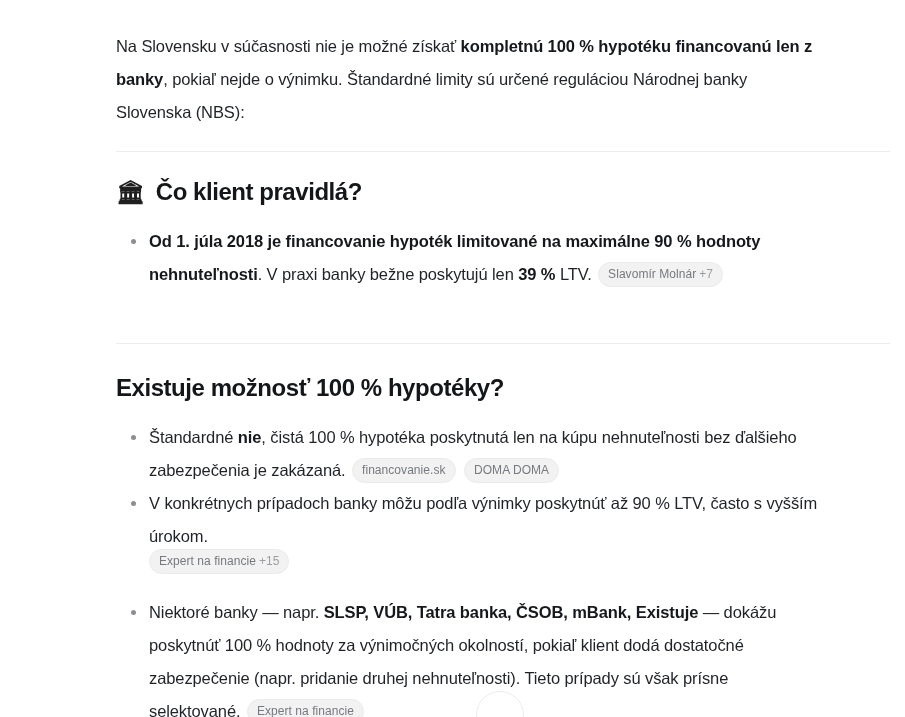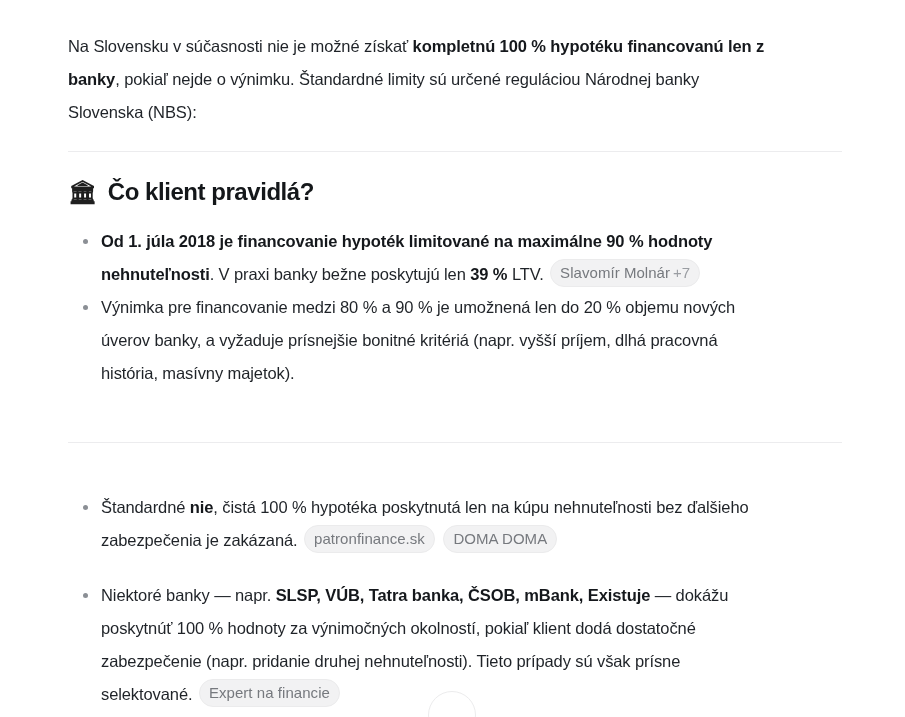--- a/index.html
+++ b/index.html
@@ -13,20 +13,21 @@
     font-family: "Liberation Sans", sans-serif;
     color: #1f2328;
     overflow: hidden;
   }
   .page {
     position: relative;
     width: 830px;
     height: 717px;
     box-sizing: border-box;
     padding: 30px 60px 0 68px;
+    margin-left: 48px;
   }
 
   
   .intro {
     font-size: 16.5px;
     line-height: 33px;
     color: #1f2328;
     margin: 0;
     max-width: 778px;
     letter-spacing: -0.1px;
@@ -87,21 +88,21 @@
   }
 
   
   .chip {
     display: inline-block;
     vertical-align: 2px;
     background: #f2f2f3;
     border: 1px solid #ebebec;
     border-radius: 999px;
     color: #76797e;
-    font-size: 15px;
+    font-size: 12px;
     line-height: 1;
     padding: 5px 9px 6px;
     margin: 0 2px;
     white-space: nowrap;
     letter-spacing: 0.05px;
   }
   .chip .chip-more {
     color: #9a9da2;
     margin-left: 3px;
   }
@@ -146,38 +147,44 @@
     <span>Čo klient pravidlá?</span>
   </h2>
 
   <div class="sp-18"></div>
 
   <ul class="bullets">
     <li class="bullet"><b>Od 1. júla 2018 je financovanie hypoték limitované na maximálne 90 % hodnoty nehnuteľnosti</b><span>. V praxi banky bežne poskytujú len </span><b>39 %</b><span> LTV.</span>
       <span class="chip"><span>Slavomír Molnár</span><span class="chip-more">+7</span></span>
     </li>
 
-    <li class="bullet"><span>Výnimka pre financovanie medzi 80 % a 90 % je umožnená len do 20 % objemu nových úverov banky, a vyžaduje prísnejšie bonitné kritériá (napr. vyšší príjem, dlhá pracovná história, masívny majetok).</span></li>
   </ul>
 
   <div class="sp-30"></div>
 
   <hr class="divider">
 
   <div class="sp-30"></div>
 
+  <h2 class="section-heading">
+    <span>Existuje možnosť 100 % hypotéky?</span>
+  </h2>
 
   <div class="sp-18"></div>
 
   <ul class="bullets">
     <li class="bullet"><span>Štandardné </span><b>nie</b><span>, čistá 100 % hypotéka poskytnutá len na kúpu nehnuteľnosti bez ďalšieho zabezpečenia je zakázaná.</span>
-      <span class="chip"><span>patronfinance.sk</span></span>
+      <span class="chip"><span>financovanie.sk</span></span>
       <span class="chip"><span>DOMA DOMA</span></span>
     </li>
 
+    <li class="bullet"><span>V konkrétnych prípadoch banky môžu podľa výnimky poskytnúť až 90 % LTV, často s vyšším úrokom.</span></li>
+    <div class="chip-row">
+      <span class="chip"><span>Expert na financie</span><span class="chip-more">+15</span></span>
+    </div>
 
     <div class="sp-22"></div>
 
     <li class="bullet"><span>Niektoré banky — napr. </span><b>SLSP, VÚB, Tatra banka, ČSOB, mBank, Existuje</b><span> — dokážu poskytnúť 100 % hodnoty za výnimočných okolností, pokiaľ klient dodá dostatočné zabezpečenie (napr. pridanie druhej nehnuteľnosti). Tieto prípady sú však prísne selektované.</span>
       <span class="chip"><span>Expert na financie</span></span>
     </li>
   </ul>
 
   <div class="bottom-orb"></div>
 

